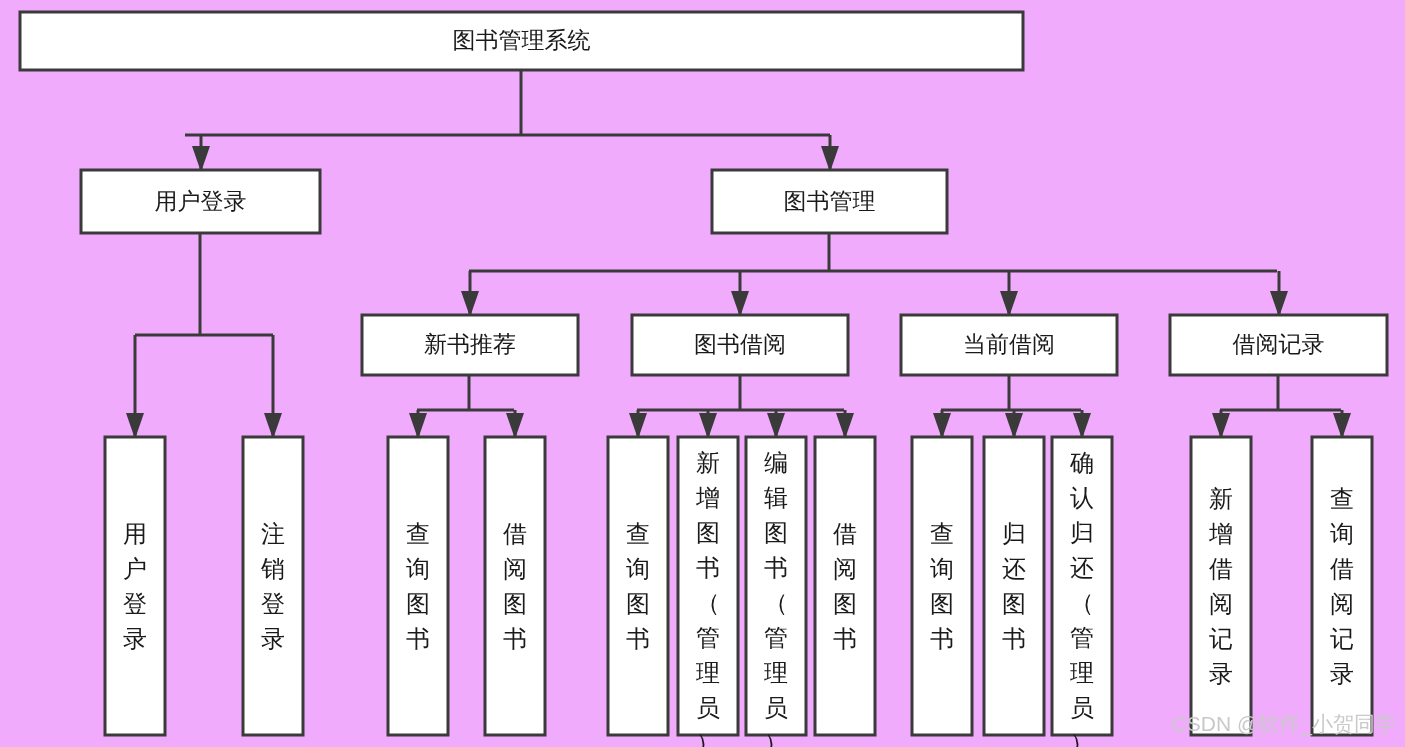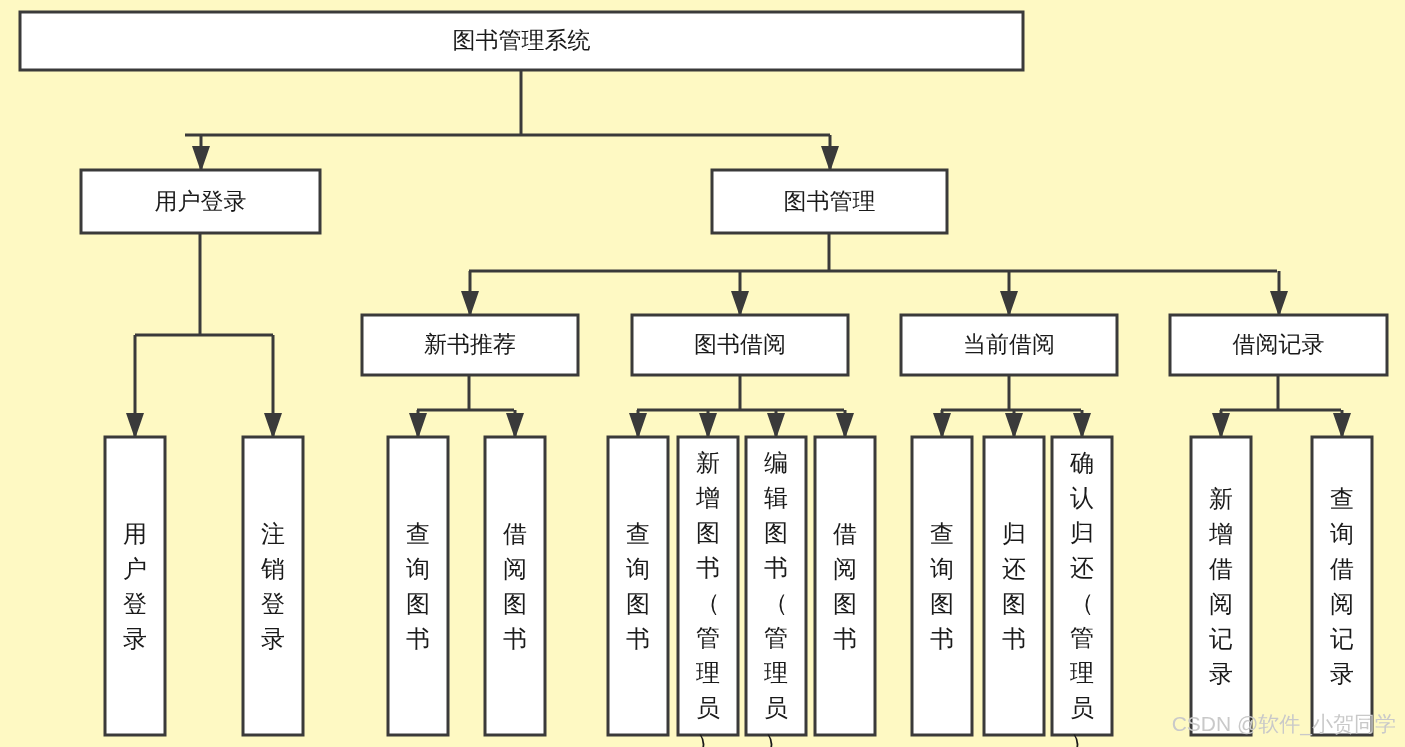--- a/index.html
+++ b/index.html
@@ -8,21 +8,21 @@
     padding: 0;
     background: #ffffff;
   }
   body {
     font-family: "Liberation Sans", "DejaVu Sans", sans-serif;
   }
   #diagram-root {
     position: relative;
     width: 1405px;
     height: 747px;
-    background: #fef9c3;
+    background: #f0abfc;
     overflow: hidden;
   }
   svg.flow-canvas {
     position: absolute;
     top: 0;
     left: 0;
     width: 1405px;
     height: 747px;
     display: block;
   }

